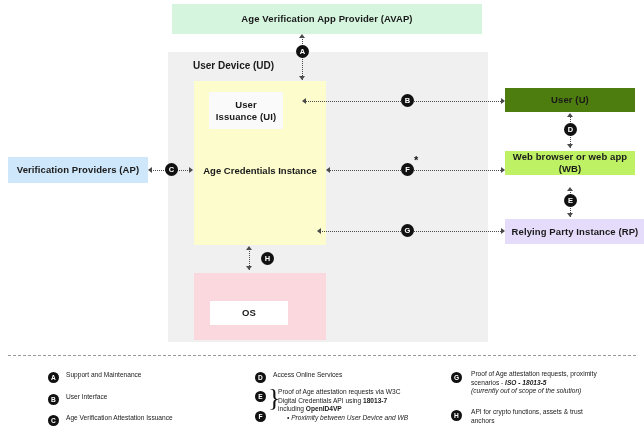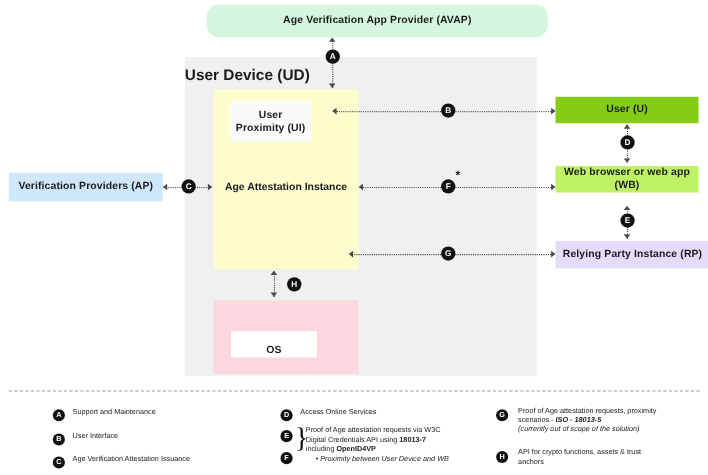--- a/index.html
+++ b/index.html
@@ -9,33 +9,33 @@
     color:#1a1a1a;position:relative;overflow:hidden;
   }
   .canvas{position:absolute;left:0;top:0;width:644px;height:432px;}
 
   
   .box{position:absolute;box-sizing:border-box;display:flex;
        align-items:center;justify-content:center;text-align:center;
        font-weight:bold;font-size:9.5px;line-height:12px;letter-spacing:.1px;}
 
   
-  #avap{left:188px;top:4px;width:310px;height:30px;background:#d5f5de;border-radius:11px;}
+  #avap{left:172px;top:4px;width:310px;height:30px;background:#d5f5de;}
   #ud{left:168px;top:52px;width:320px;height:290px;background:#f0f0f0;}
-  #ud-label{position:absolute;left:168px;top:60px;font-weight:bold;font-size:14px;}
+  #ud-label{position:absolute;left:193px;top:60px;font-weight:bold;font-size:10px;}
   #avi{left:194px;top:81px;width:132px;height:164px;background:#fcfccd;}
   #avi-label{position:absolute;left:194px;top:165px;width:132px;text-align:center;
              font-weight:bold;font-size:9.5px;line-height:12px;}
   #ui{left:209px;top:92px;width:74px;height:37px;background:#fafafa;}
   #sd{left:194px;top:273px;width:132px;height:67px;background:#fbd8de;}
   #sd-label{position:absolute;left:194px;top:283px;width:132px;text-align:center;
             font-weight:bold;font-size:9.5px;}
-  #os{left:210px;top:301px;width:78px;height:24px;background:#ffffff;align-items:flex-end;}
+  #os{left:210px;top:301px;width:78px;height:24px;background:#ffffff;}
   #ap{left:8px;top:157px;width:140px;height:26px;background:#cfe7fa;}
-  #user{left:505px;top:88px;width:130px;height:24px;background:#84cc16;}
+  #user{left:505px;top:88px;width:130px;height:24px;background:#4d7c0f;}
   #wb{left:505px;top:151px;width:130px;height:24px;background:#bef264;}
   #rp{left:505px;top:219px;width:140px;height:25px;background:#e5dcfb;}
 
   
   .hline{position:absolute;height:0;border-top:1.3px dotted #4a4a4a;}
   .vline{position:absolute;width:0;border-left:1.3px dotted #4a4a4a;}
 
   
   .ar{position:absolute;width:0;height:0;}
   .ar-l{border-top:3.2px solid transparent;border-bottom:3.2px solid transparent;
@@ -76,27 +76,27 @@
 
   <div class="box" id="avap">
     <span>Age Verification App Provider (AVAP)</span>
   </div>
 
   <div id="ud" class="box"></div>
   <div id="ud-label">User Device (UD)</div>
 
   <div id="avi" class="box"></div>
   <div id="avi-label">
-    <div>Age Attestation Instance</div>
+    <div>Age Credentials Instance</div>
   </div>
 
   <div class="box" id="ui">
     <div>
       <div>User</div>
-      <div>Proximity (UI)</div>
+      <div>Issuance (UI)</div>
     </div>
   </div>
 
   <div id="sd" class="box"></div>
 
   <div class="box" id="os">
     <span>OS</span>
   </div>
 
   <div class="box" id="ap">

